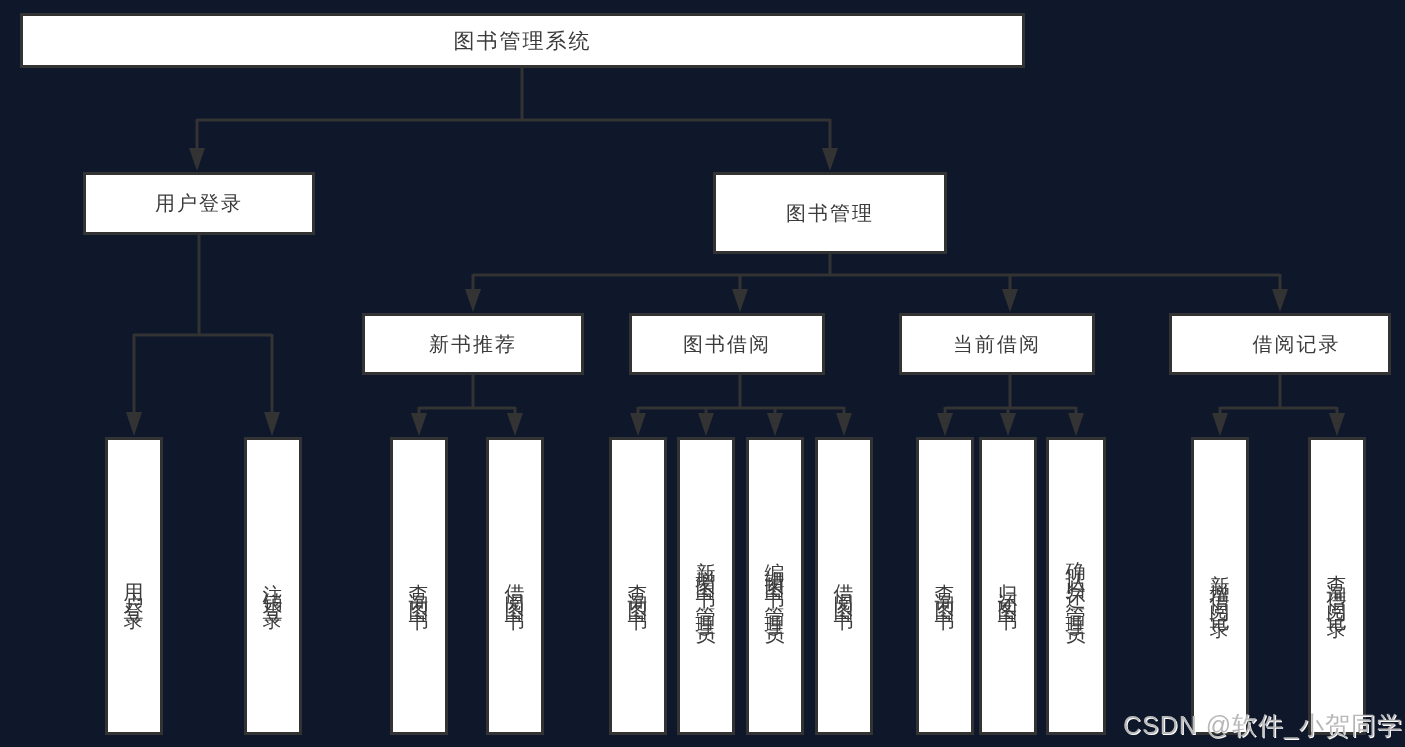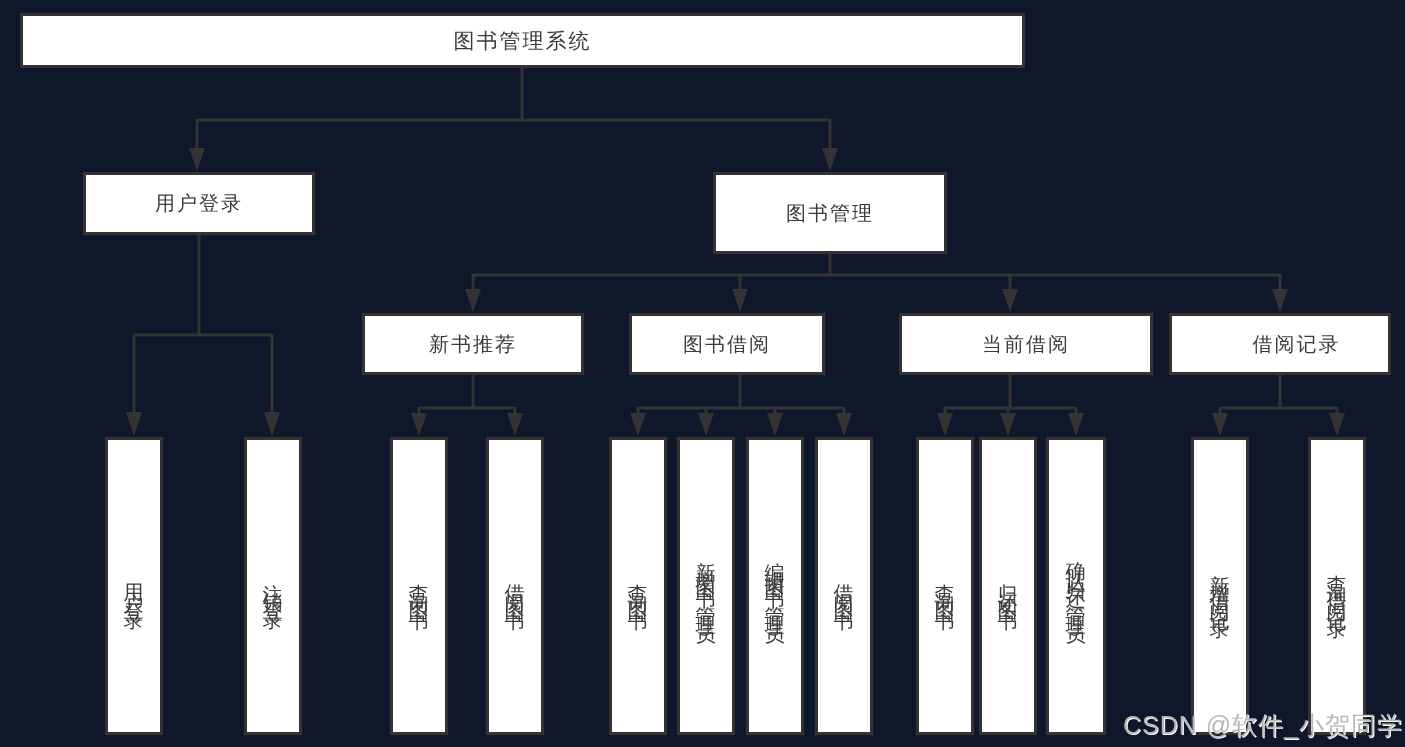--- a/index.html
+++ b/index.html
@@ -103,21 +103,21 @@
   <div class="node h" style="left:713px; top:172px; width:234px; height:82px;">
     <span>图书管理</span>
   </div>
 
   <div class="node h" style="left:362px; top:313px; width:222px; height:62px;">
     <span>新书推荐</span>
   </div>
   <div class="node h" style="left:629px; top:313px; width:196px; height:62px;font-family:Liberation Mono, monospace;">
     <span>图书借阅</span>
   </div>
-  <div class="node h" style="left:899px; top:313px; width:254px; height:62px;">
+  <div class="node h" style="left:899px; top:313px; width:196px; height:62px;">
     <span>当前借阅</span>
   </div>
   <div class="node h" style="left:1169px; top:313px; width:222px; height:62px;padding-left:33px;">
     <span>借阅记录</span>
   </div>
 
   <div class="node v" style="left:105px; top:437px; width:58px; height:298px;">
     <span class="v-label">用户登录</span>
   </div>
   <div class="node v" style="left:244px; top:437px; width:58px; height:298px;">

